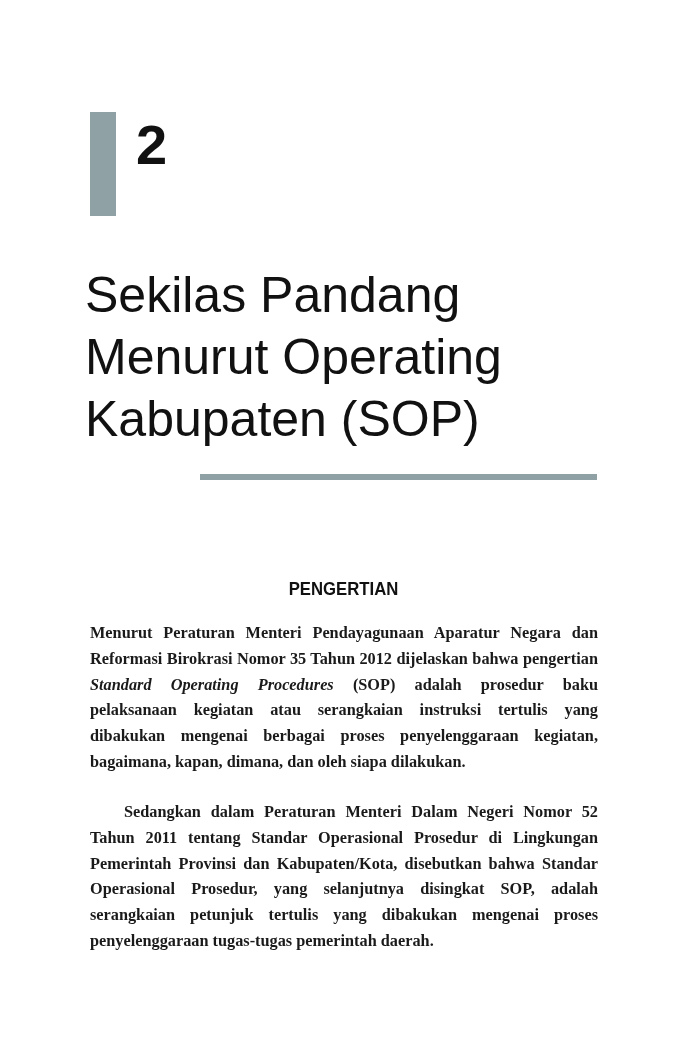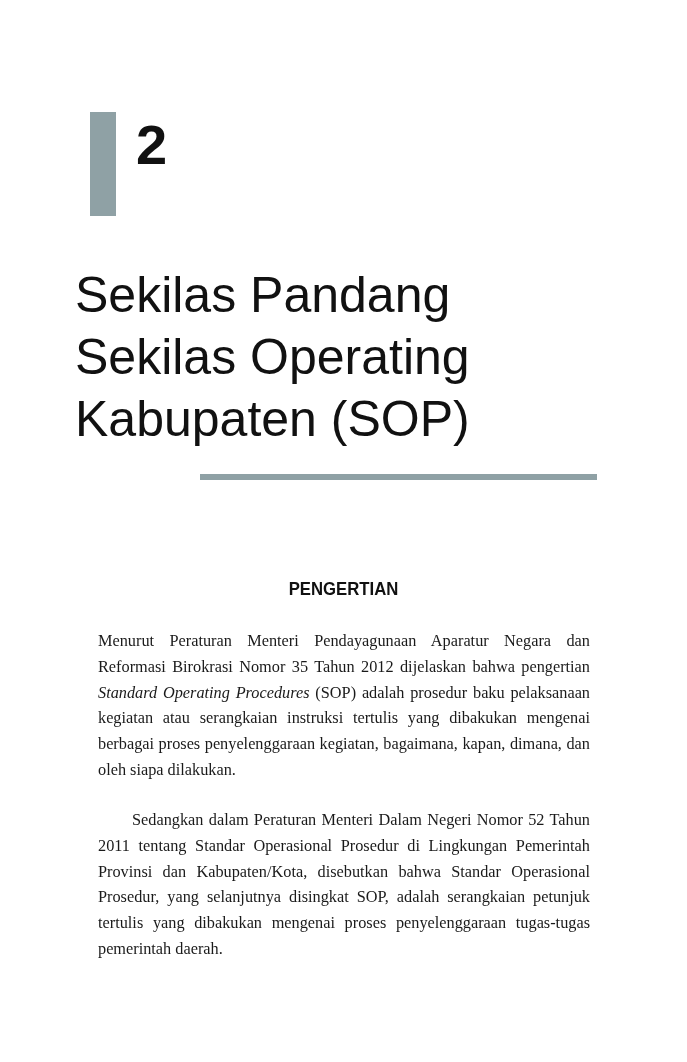--- a/index.html
+++ b/index.html
@@ -1,36 +1,36 @@
 <!DOCTYPE html>
 <html><head>
 <meta charset="utf-8">
 <style>
   html, body { margin:0; padding:0; background:#ffffff; }
   body { width:687px; height:1062px; position:relative; overflow:hidden; color:#1a1a1a; }
   .chapter-bar { position:absolute; left:90px; top:112px; width:26px; height:104px; background:#8fa1a5; }
   .chapter-num { position:absolute; left:136px; top:113px; font-family:"Liberation Sans", sans-serif; font-weight:bold; font-size:56px; line-height:64px; color:#111; }
-  .title { position:absolute; left:75px; top:264px; width:560px; font-family:"Liberation Sans", sans-serif; font-size:50px; line-height:62px; color:#111; }
+  .title { position:absolute; left:85px; top:264px; width:560px; font-family:"Liberation Sans", sans-serif; font-size:50px; line-height:62px; color:#111; }
   .title div { white-space:nowrap; }
   .title-rule { position:absolute; left:200px; top:474px; width:397px; height:6px; background:#8fa1a5; }
   .section-heading { position:absolute; left:90px; top:576px; width:507px; text-align:center; font-family:"Liberation Sans", sans-serif; font-weight:bold; font-size:19px; line-height:26px; color:#111; transform:scaleX(0.88); transform-origin:center; }
   .body-text { position:absolute; left:90px; width:508px; font-family:"Liberation Serif", serif; font-size:16.3px; line-height:25.8px; color:#1a1a1a; text-align:justify; }
   .p1 { top:620px; }
   .p2 { top:799px; text-indent:34px; }
-  .body-text p { margin:8px; }
+  .body-text p { margin:0;font-weight:bold; }
 </style>
 </head>
 <body>
 
 <div class="chapter-bar"></div>
 <div class="chapter-num">2</div>
 
 <div class="title">
   <div>Sekilas Pandang</div>
-  <div>Sekilas Operating</div>
+  <div>Menurut Operating</div>
   <div>Kabupaten (SOP)</div>
 </div>
 
 <div class="title-rule"></div>
 
 <div class="section-heading">PENGERTIAN</div>
 
 <div class="body-text p1">
   <p><span>Menurut Peraturan Menteri Pendayagunaan Aparatur Negara dan Reformasi Birokrasi Nomor 35 Tahun 2012 dijelaskan bahwa pengertian </span><em>Standard Operating Procedures</em><span> (SOP) adalah prosedur baku pelaksanaan kegiatan atau serangkaian instruksi tertulis yang dibakukan mengenai berbagai proses penyelenggaraan kegiatan, bagaimana, kapan, dimana, dan oleh siapa dilakukan.</span></p>
 </div>

